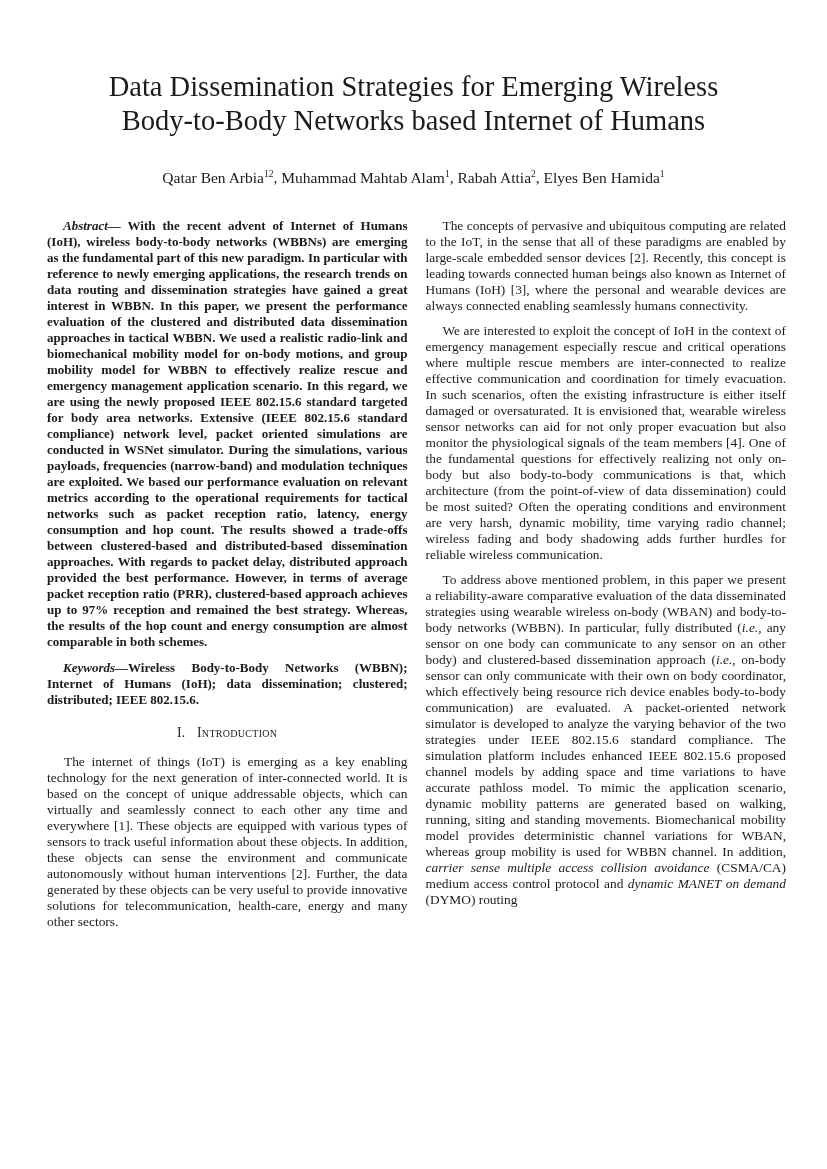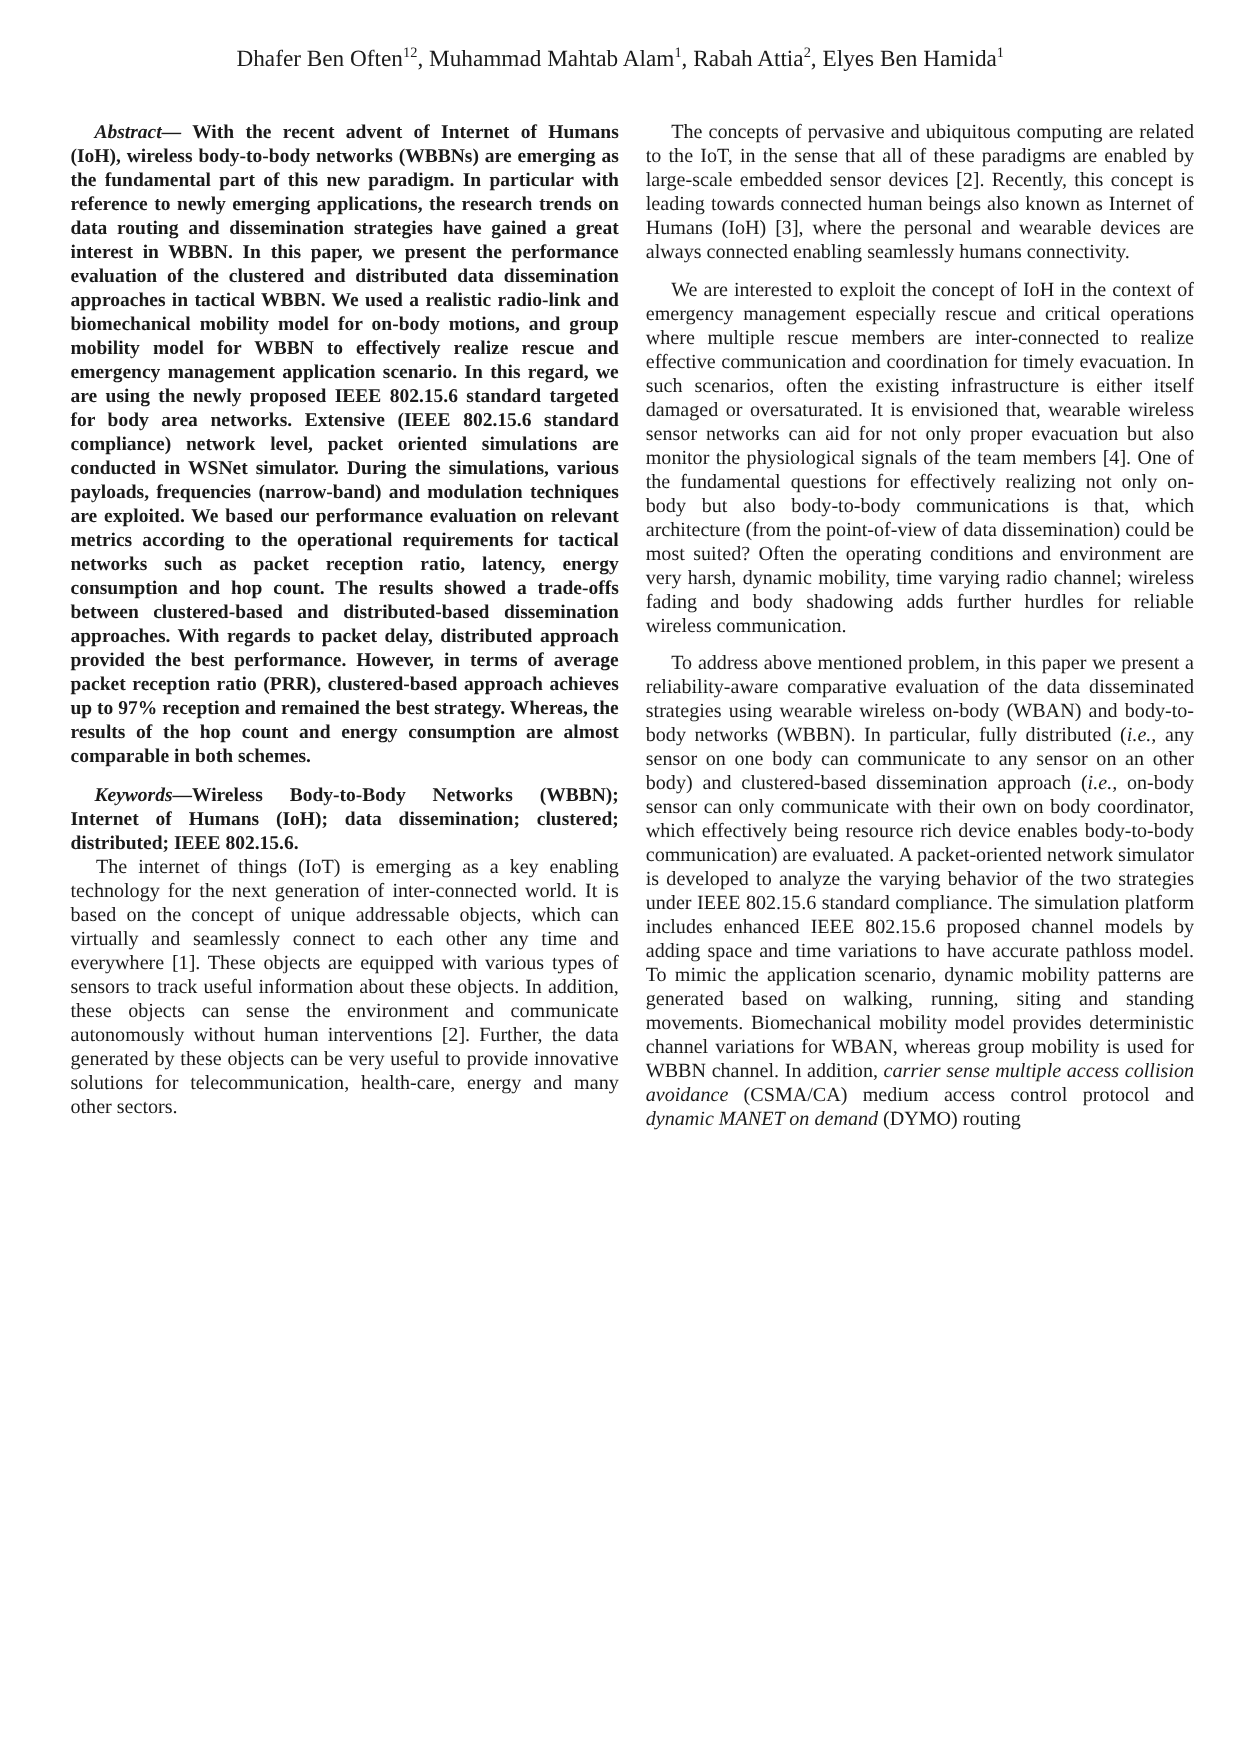--- a/index.html
+++ b/index.html
@@ -39,21 +39,21 @@
   }
   .affil-first { margin-top: 3px; }
   .email {
     text-align: center;
     font-size: 13.8px;
     line-height: 17.5px;
   }
   .columns {
     display: flex;
     gap: 18px;
-    padding: 0 31px 0 47px;
+    padding: 0 41px 0 47px;
     margin-top: 31px;
   }
   .col {
     flex: 1 1 0;
     min-width: 0;
     text-align: justify;
     font-size: 13.4px;
     line-height: 16px;
   }
   .abstract {
@@ -86,29 +86,36 @@
     font-size: 0.62em;
     line-height: 0;
     vertical-align: super;
   }
 </style>
 </head>
 <body>
 
 <div class="page">
 
+  <h1 class="title">
+    <span class="line">Data Dissemination Strategies for Emerging Wireless</span>
+    <span class="line">Body-to-Body Networks based Internet of Humans</span>
+  </h1>
 
-  <div class="authors"><span>Dhafer Ben Often</span><sup>12</sup><span>, Muhammad Mahtab Alam</span><sup>1</sup><span>, Rabah Attia</span><sup>2</sup><span>, Elyes Ben Hamida</span><sup>1</sup></div>
+  <div class="authors"><span>Qatar Ben Arbia</span><sup>12</sup><span>, Muhammad Mahtab Alam</span><sup>1</sup><span>, Rabah Attia</span><sup>2</sup><span>, Elyes Ben Hamida</span><sup>1</sup></div>
 
 
   <div class="columns">
 
     <div class="col">
       <p class="abstract"><span class="it">Abstract—</span><span> With the recent advent of Internet of Humans (IoH), wireless body-to-body networks (WBBNs) are emerging as the fundamental part of this new paradigm. In particular with reference to newly emerging applications, the research trends on data routing and dissemination strategies have gained a great interest in WBBN. In this paper, we present the performance evaluation of the clustered and distributed data dissemination approaches in tactical WBBN. We used a realistic radio-link and biomechanical mobility model for on-body motions, and group mobility model for WBBN to effectively realize rescue and emergency management application scenario. In this regard, we are using the newly proposed IEEE 802.15.6 standard targeted for body area networks. Extensive (IEEE 802.15.6 standard compliance) network level, packet oriented simulations are conducted in WSNet simulator. During the simulations, various payloads, frequencies (narrow-band) and modulation techniques are exploited. We based our performance evaluation on relevant metrics according to the operational requirements for tactical networks such as packet reception ratio, latency, energy consumption and hop count. The results showed a trade-offs between clustered-based and distributed-based dissemination approaches. With regards to packet delay, distributed approach provided the best performance. However, in terms of average packet reception ratio (PRR), clustered-based approach achieves up to 97% reception and remained the best strategy. Whereas, the results of the hop count and energy consumption are almost comparable in both schemes.</span></p>
       <p class="keywords"><span class="it">Keywords</span><span>—Wireless Body-to-Body Networks (WBBN); Internet of Humans (IoH); data dissemination; clustered; distributed; IEEE 802.15.6.</span></p>
+      <h2 class="section-heading">
+        <span class="sec-num">I.</span><span class="sec-title">Introduction</span>
+      </h2>
       <p class="para">The internet of things (IoT) is emerging as a key enabling technology for the next generation of inter-connected world. It is based on the concept of unique addressable objects, which can virtually and seamlessly connect to each other any time and everywhere [1]. These objects are equipped with various types of sensors to track useful information about these objects. In addition, these objects can sense the environment and communicate autonomously without human interventions [2]. Further, the data generated by these objects can be very useful to provide innovative solutions for telecommunication, health-care, energy and many other sectors.</p>
     </div>
 
     <div class="col">
       <p class="para">The concepts of pervasive and ubiquitous computing are related to the IoT, in the sense that all of these paradigms are enabled by large-scale embedded sensor devices [2]. Recently, this concept is leading towards connected human beings also known as Internet of Humans (IoH) [3], where the personal and wearable devices are always connected enabling seamlessly humans connectivity.</p>
       <p class="para">We are interested to exploit the concept of IoH in the context of emergency management especially rescue and critical operations where multiple rescue members are inter-connected to realize effective communication and coordination for timely evacuation. In such scenarios, often the existing infrastructure is either itself damaged or oversaturated. It is envisioned that, wearable wireless sensor networks can aid for not only proper evacuation but also monitor the physiological signals of the team members [4]. One of the fundamental questions for effectively realizing not only on-body but also body-to-body communications is that, which architecture (from the point-of-view of data dissemination) could be most suited? Often the operating conditions and environment are very harsh, dynamic mobility, time varying radio channel; wireless fading and body shadowing adds further hurdles for reliable wireless communication.</p>
       <p class="para"><span>To address above mentioned problem, in this paper we present a reliability-aware comparative evaluation of the data disseminated strategies using wearable wireless on-body (WBAN) and body-to-body networks (WBBN). In particular, fully distributed (</span><span class="it">i.e.,</span><span> any sensor on one body can communicate to any sensor on an other body) and clustered-based dissemination approach (</span><span class="it">i.e.,</span><span> on-body sensor can only communicate with their own on body coordinator, which effectively being resource rich device enables body-to-body communication) are evaluated. A packet-oriented network simulator is developed to analyze the varying behavior of the two strategies under IEEE 802.15.6 standard compliance. The simulation platform includes enhanced IEEE 802.15.6 proposed channel models by adding space and time variations to have accurate pathloss model. To mimic the application scenario, dynamic mobility patterns are generated based on walking, running, siting and standing movements. Biomechanical mobility model provides deterministic channel variations for WBAN, whereas group mobility is used for WBBN channel. In addition, </span><span class="it">carrier sense multiple access collision avoidance</span><span> (CSMA/CA) medium access control protocol and </span><span class="it">dynamic MANET on demand</span><span> (DYMO) routing</span></p>
     </div>
 
   </div>

